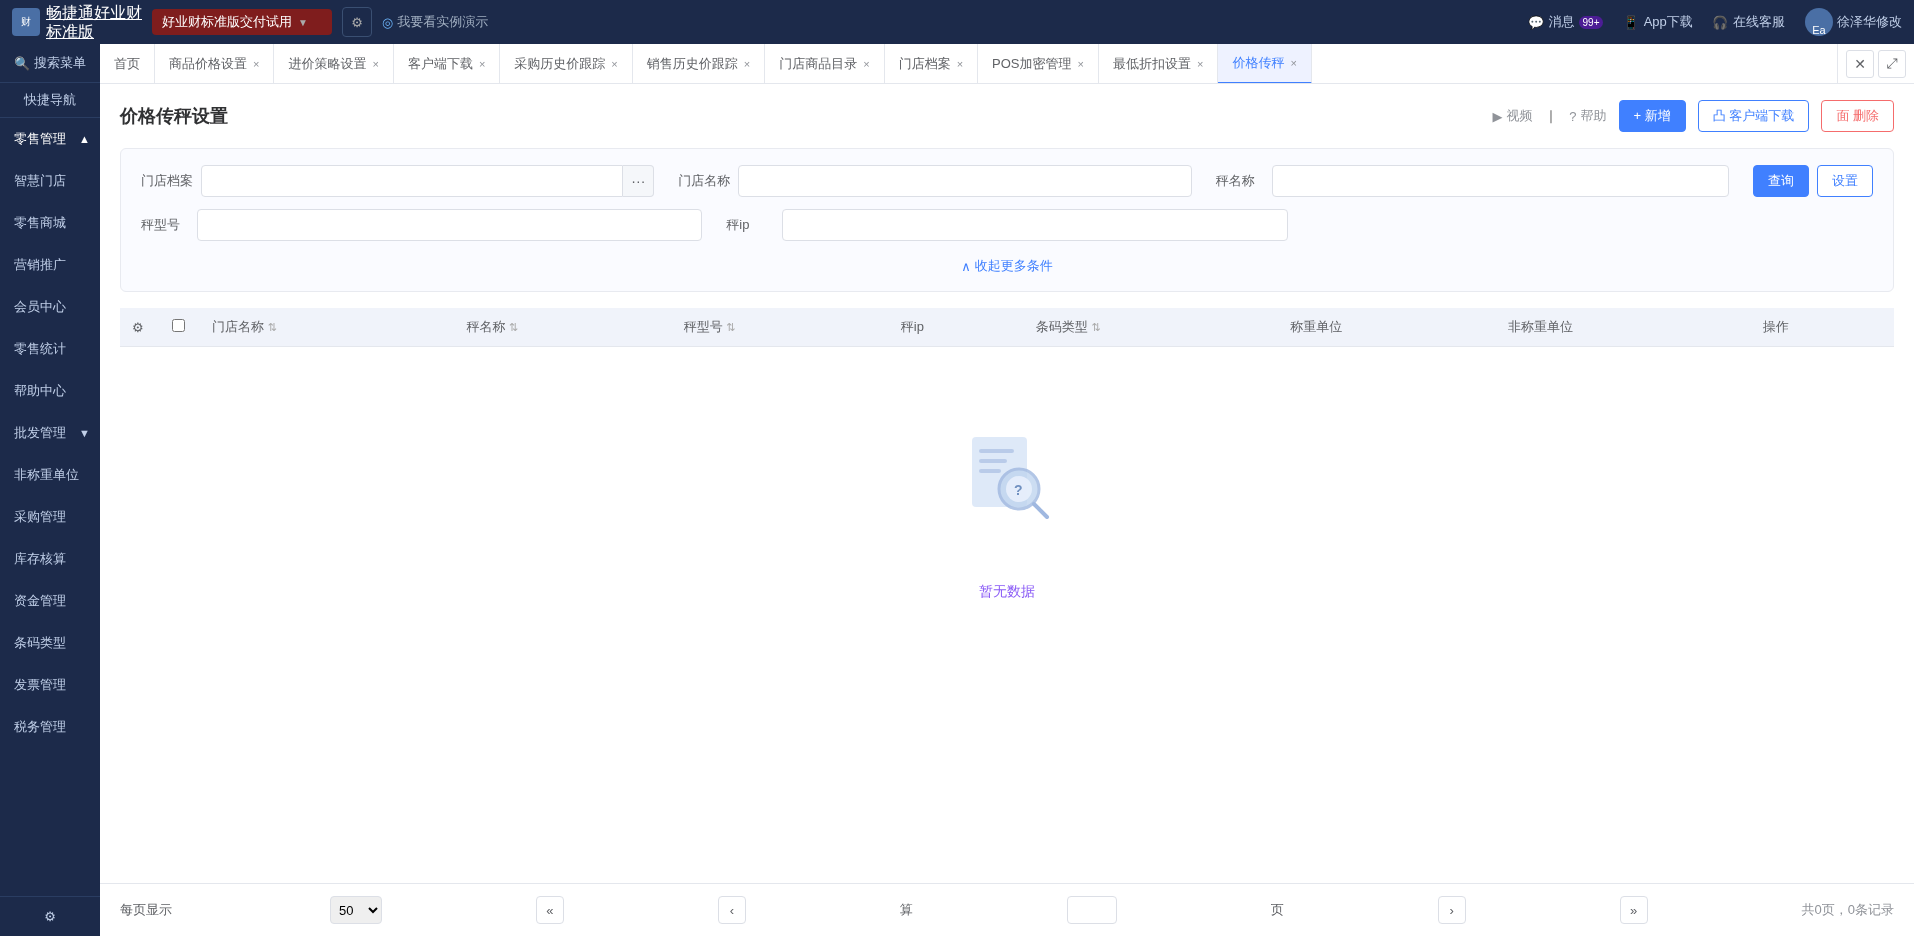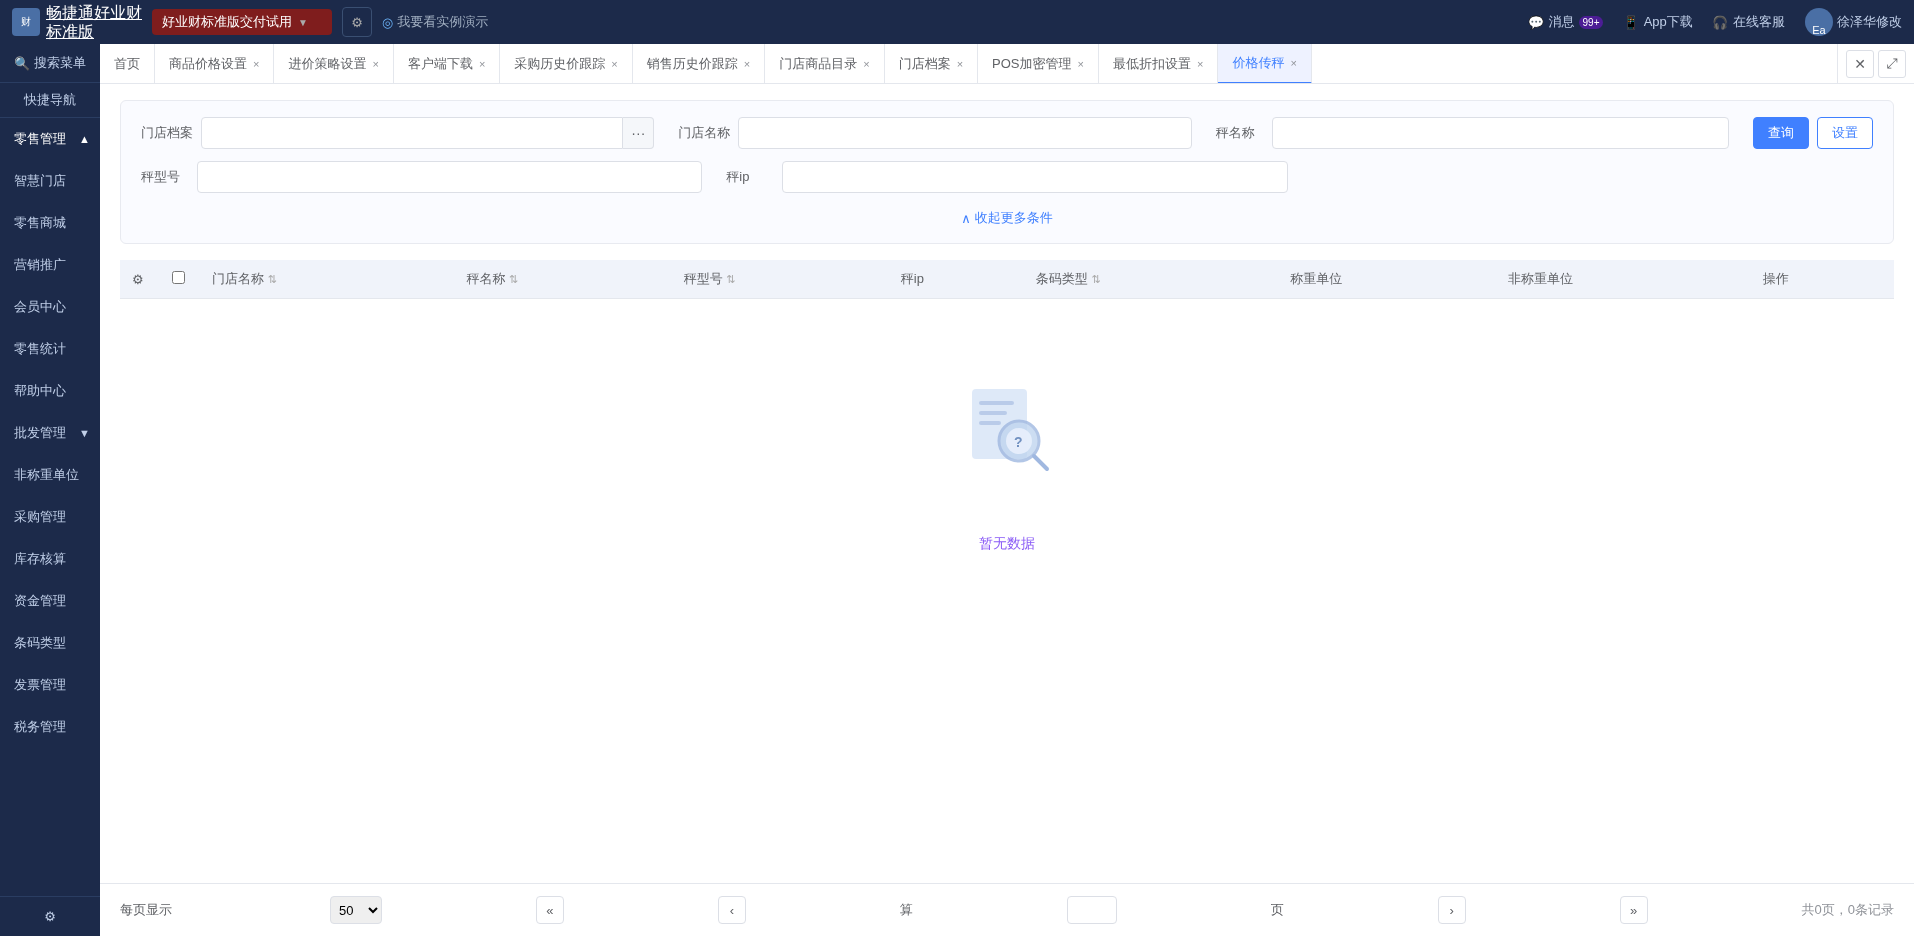--- a/index.html
+++ b/index.html
@@ -549,20 +549,43 @@
         <span class="close-btn">×</span>
       </div>
       <div class="tab-bar-actions">
         <div class="tab-action-btn">✕</div>
         <div class="tab-action-btn">⤢</div>
       </div>
     </div>
 
     <div class="page-content">
 
+      <div class="page-header">
+        <div class="page-title">价格传秤设置</div>
+        <div class="page-actions">
+          <div class="page-action-link">
+            <span>▶</span>
+            <span>视频</span>
+          </div>
+          <span>｜</span>
+          <div class="page-action-link">
+            <span>?</span>
+            <span>帮助</span>
+          </div>
+          <button class="btn btn-primary">
+            <span>+ 新增</span>
+          </button>
+          <button class="btn btn-default">
+            <span>凸 客户端下载</span>
+          </button>
+          <button class="btn btn-danger">
+            <span>面 删除</span>
+          </button>
+        </div>
+      </div>
 
       <div class="search-form">
         <div class="form-row">
           <div class="form-item">
             <label class="form-label">门店档案</label>
             <div class="form-input-with-btn">
               <input class="form-input-joined" type="text" style="">
               <button class="input-btn">···</button>
             </div>
           </div>

